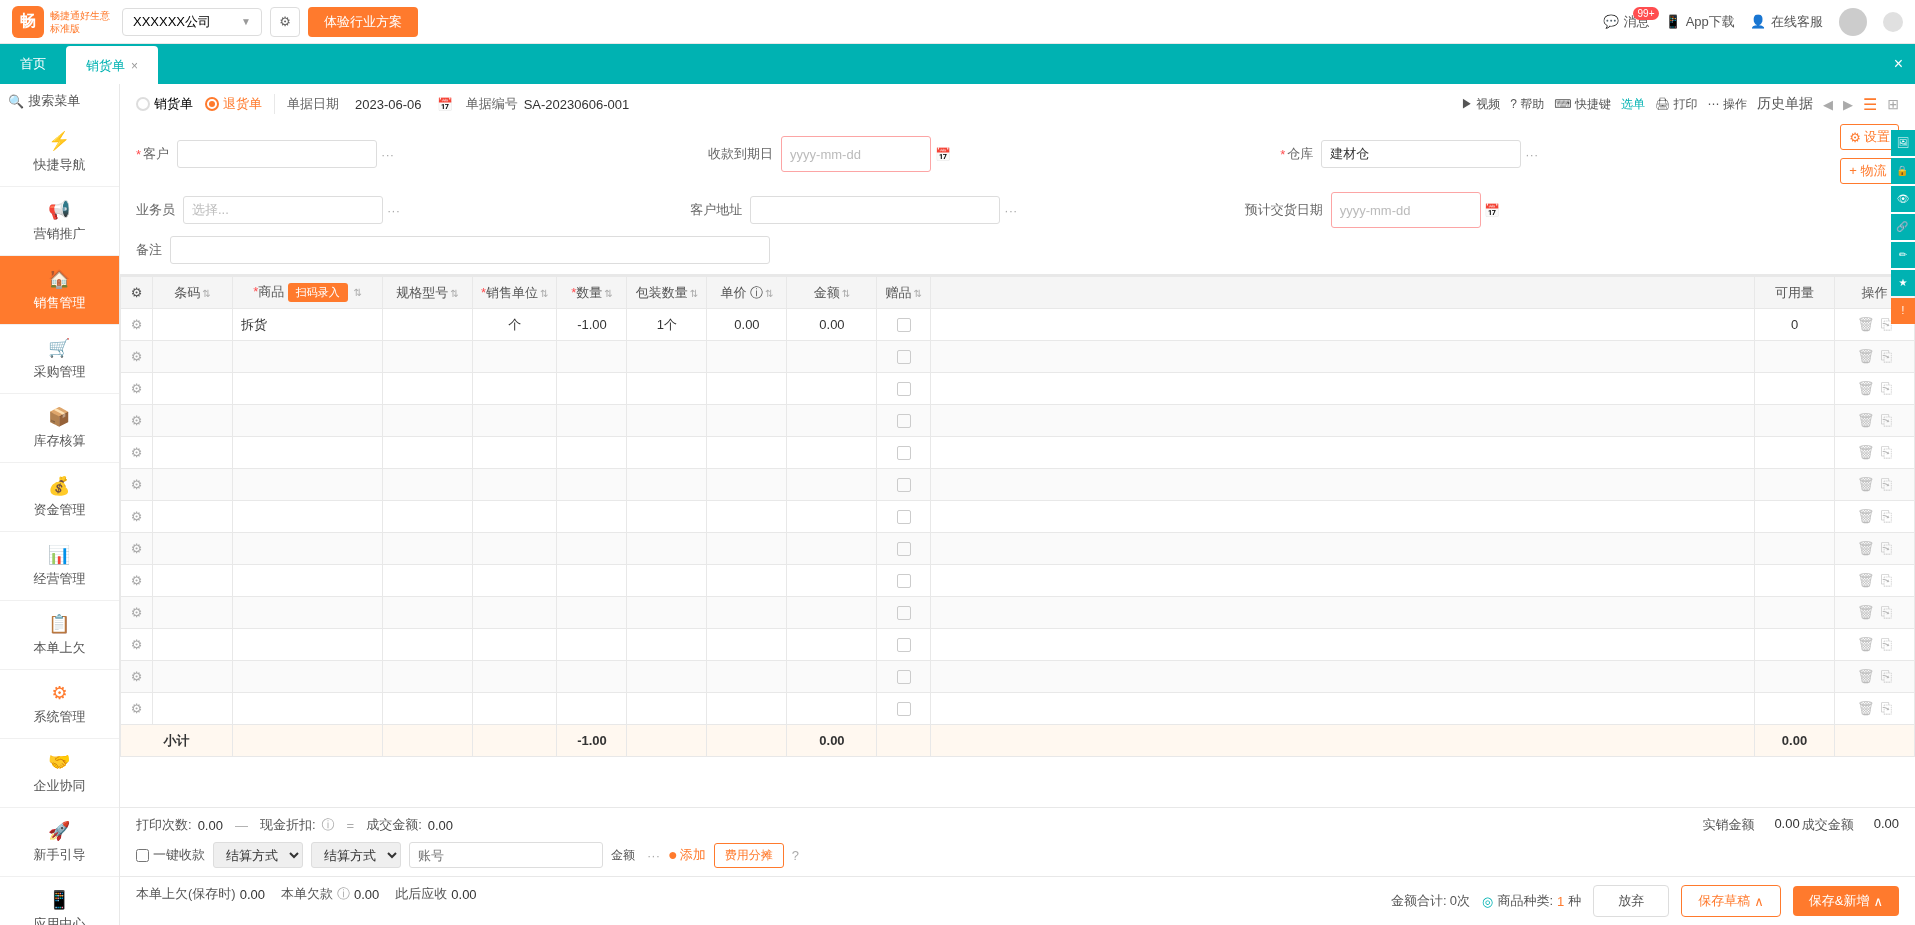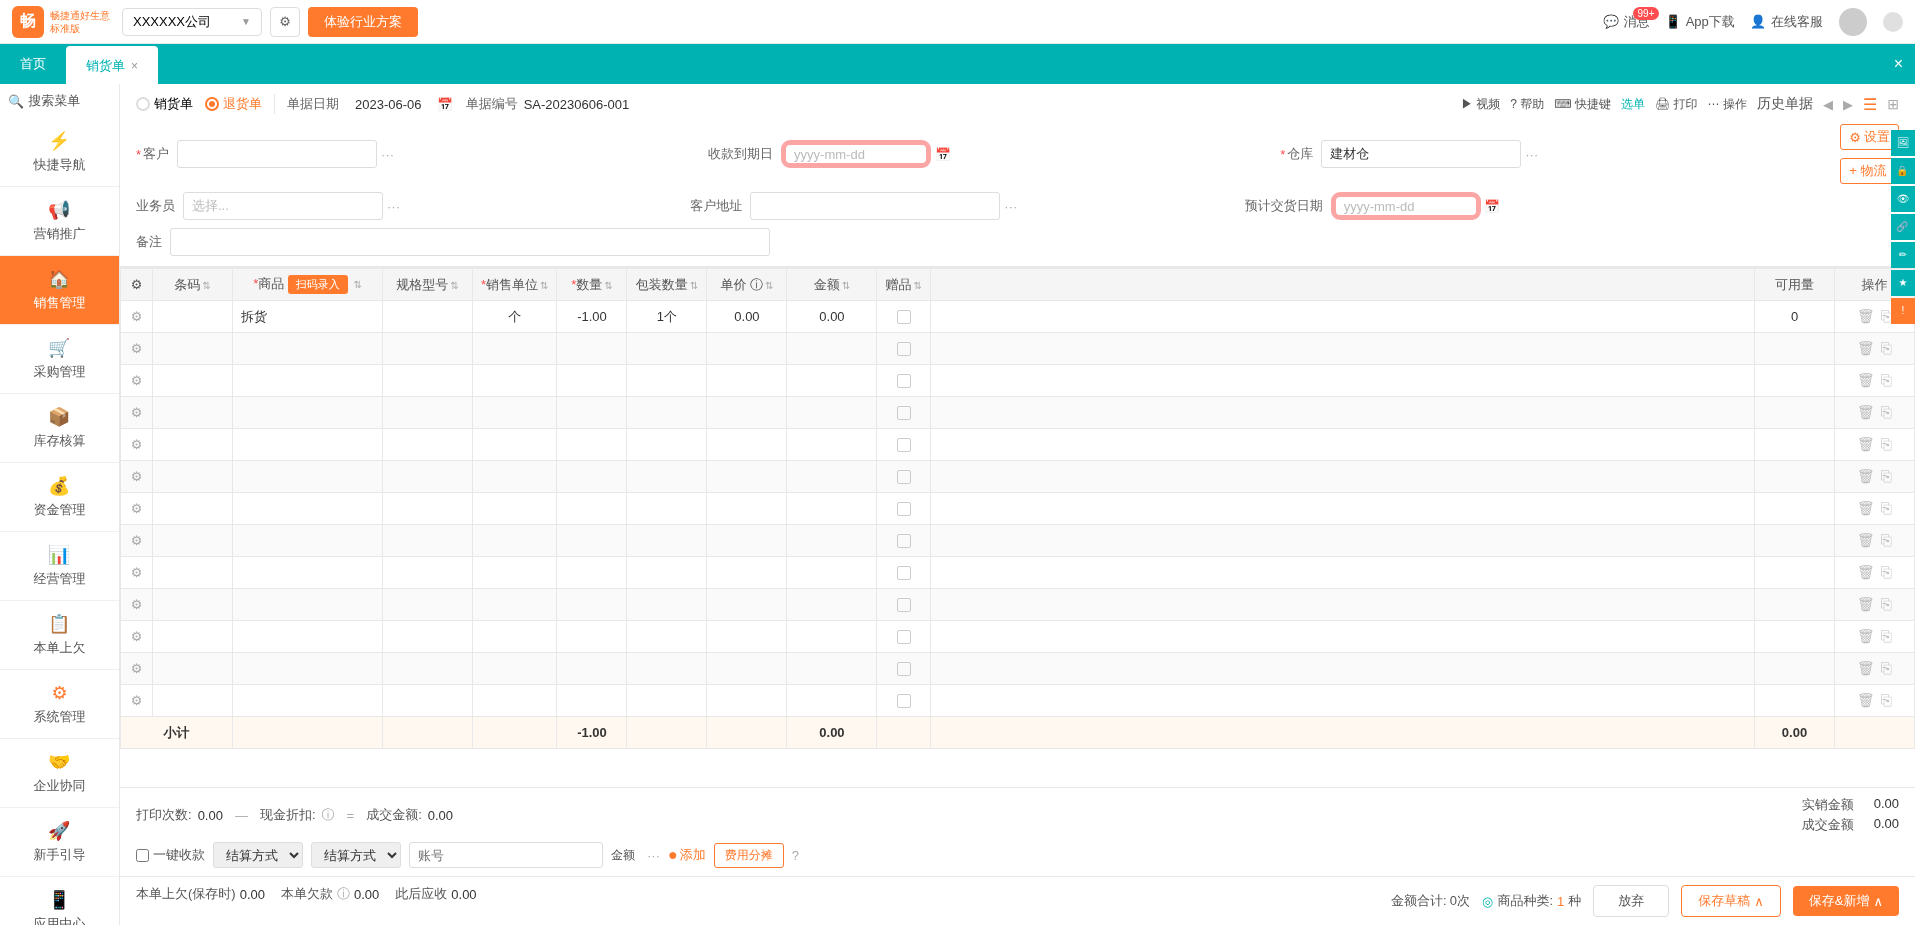--- a/index.html
+++ b/index.html
@@ -45,21 +45,21 @@
     .radio-group { display: flex; align-items: center; gap: 12px; }
     .radio-item { display: flex; align-items: center; gap: 4px; cursor: pointer; }
     .radio-dot { width: 14px; height: 14px; border-radius: 50%; border: 2px solid #ddd; display: flex; align-items: center; justify-content: center; }
     .radio-dot.checked { border-color: #ff7a2d; }
     .radio-dot.checked::after { content: ''; width: 6px; height: 6px; background: #ff7a2d; border-radius: 50%; }
     .toolbar-divider { height: 20px; width: 1px; background: #e8e8e8; }
     .field-input { border: 1px solid #ddd; border-radius: 3px; padding: 4px 8px; min-width: 200px; color: #333; height: 28px; display: flex; align-items: center; }
     .field-dots { color: #aaa; margin-left: 4px; cursor: pointer; }
     .settings-btn { background: #fff; border: 1px solid #ff7a2d; color: #ff7a2d; border-radius: 3px; padding: 3px 8px; cursor: pointer; font-size: 12px; display: flex; align-items: center; gap: 3px; }
     .logistics-btn { background: #fff; border: 1px solid #ff7a2d; color: #ff7a2d; border-radius: 3px; padding: 3px 8px; cursor: pointer; font-size: 12px; display: flex; align-items: center; gap: 3px; margin-top: 4px; }
-    .date-input { border: 5px solid #fca5a5; border-radius: 9px; padding: 4px 8px; min-width: 150px; color: #bbb; height: 28px; }
+    .date-input { border: 1px solid #fca5a5; border-radius: 3px; padding: 4px 8px; min-width: 150px; color: #bbb; height: 36px; }
     .data-table { width: 100%; border-collapse: collapse; font-size: 12px; }
     .data-table th { background: #f5f5f5; border: 1px solid #e8e8e8; padding: 6px 8px; color: #555; font-weight: normal; text-align: center; white-space: nowrap; }
     .data-table td { border: 1px solid #e8e8e8; padding: 5px 8px; text-align: center; color: #333; height: 32px; }
     .data-table tr:nth-child(even) td { background: #fafafa; }
     .scan-btn { background: #ff7a2d; color: #fff; border: none; border-radius: 3px; padding: 2px 8px; font-size: 11px; cursor: pointer; }
     .sort-icon { color: #aaa; font-size: 10px; margin-left: 2px; }
     .checkbox-cell { display: flex; justify-content: center; }
     .cb { width: 14px; height: 14px; border: 1px solid #ccc; border-radius: 2px; display: inline-block; }
     .action-cell { display: flex; gap: 6px; justify-content: center; }
     .action-icon { color: #bbb; cursor: pointer; font-size: 14px; }
@@ -90,21 +90,21 @@
     .print-info { color: #555; font-size: 12px; }
     .product-type { display: flex; align-items: center; gap: 4px; color: #555; font-size: 12px; }
     .product-count { color: #ff7a2d; }
     .abandon-btn { border: 1px solid #ddd; color: #555; background: #fff; border-radius: 4px; padding: 6px 24px; cursor: pointer; font-size: 13px; }
     .save-draft-btn { border: 1px solid #ff7a2d; color: #ff7a2d; background: #fff; border-radius: 4px; padding: 6px 16px; cursor: pointer; font-size: 13px; display: flex; align-items: center; gap: 4px; }
     .save-new-btn { background: #ff7a2d; color: #fff; border: none; border-radius: 4px; padding: 6px 16px; cursor: pointer; font-size: 13px; display: flex; align-items: center; gap: 4px; }
     .float-btn { width: 24px; background: #00b2b2; color: #fff; font-size: 10px; padding: 6px 4px; cursor: pointer; text-align: center; line-height: 1.4; }
     .float-btn.orange { background: #ff7a2d; }
 
     
-    .amount-display { display: flex; flex-direction: column; gap: 2px; font-size: 12px; color: #555; }
+    .amount-display { display: flex; gap: 2px; font-size: 12px; color: #555; }
     .amount-row { display: flex; justify-content: space-between; gap: 20px; }
     .amount-num { color: #333; font-weight: 500; }
   </style>
 </head>
 <body>
 
 <div class="top-bar">
   <div class="logo-area">
     <div class="logo-icon">畅</div>
     <div class="logo-text" style="font-size:10px;color:#ff7a2d;line-height:1.3;">畅捷通好生意<br>标准版</div>

